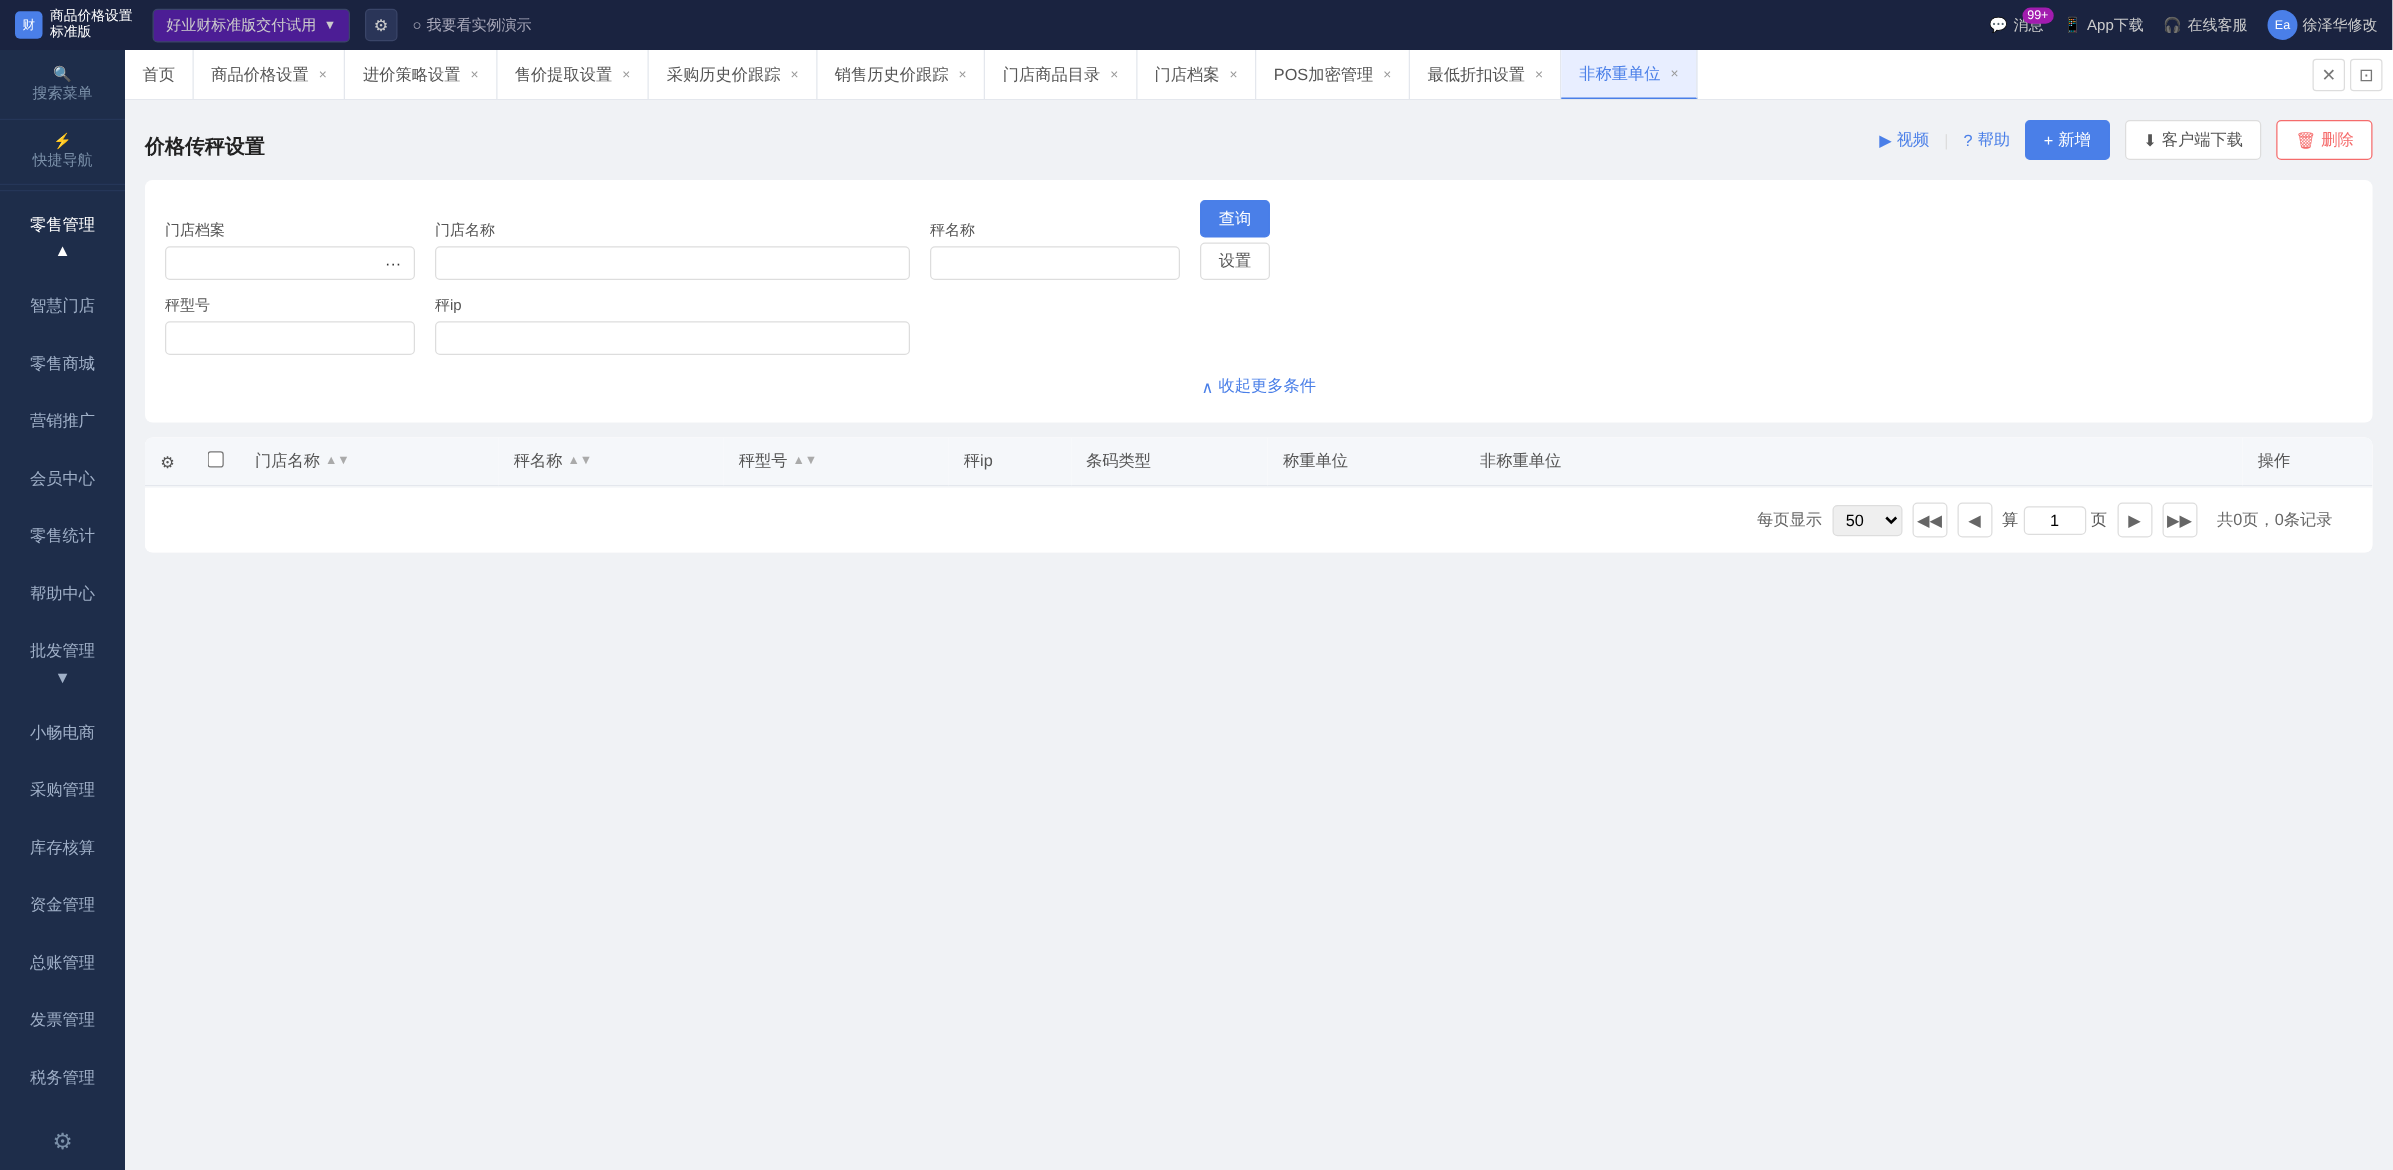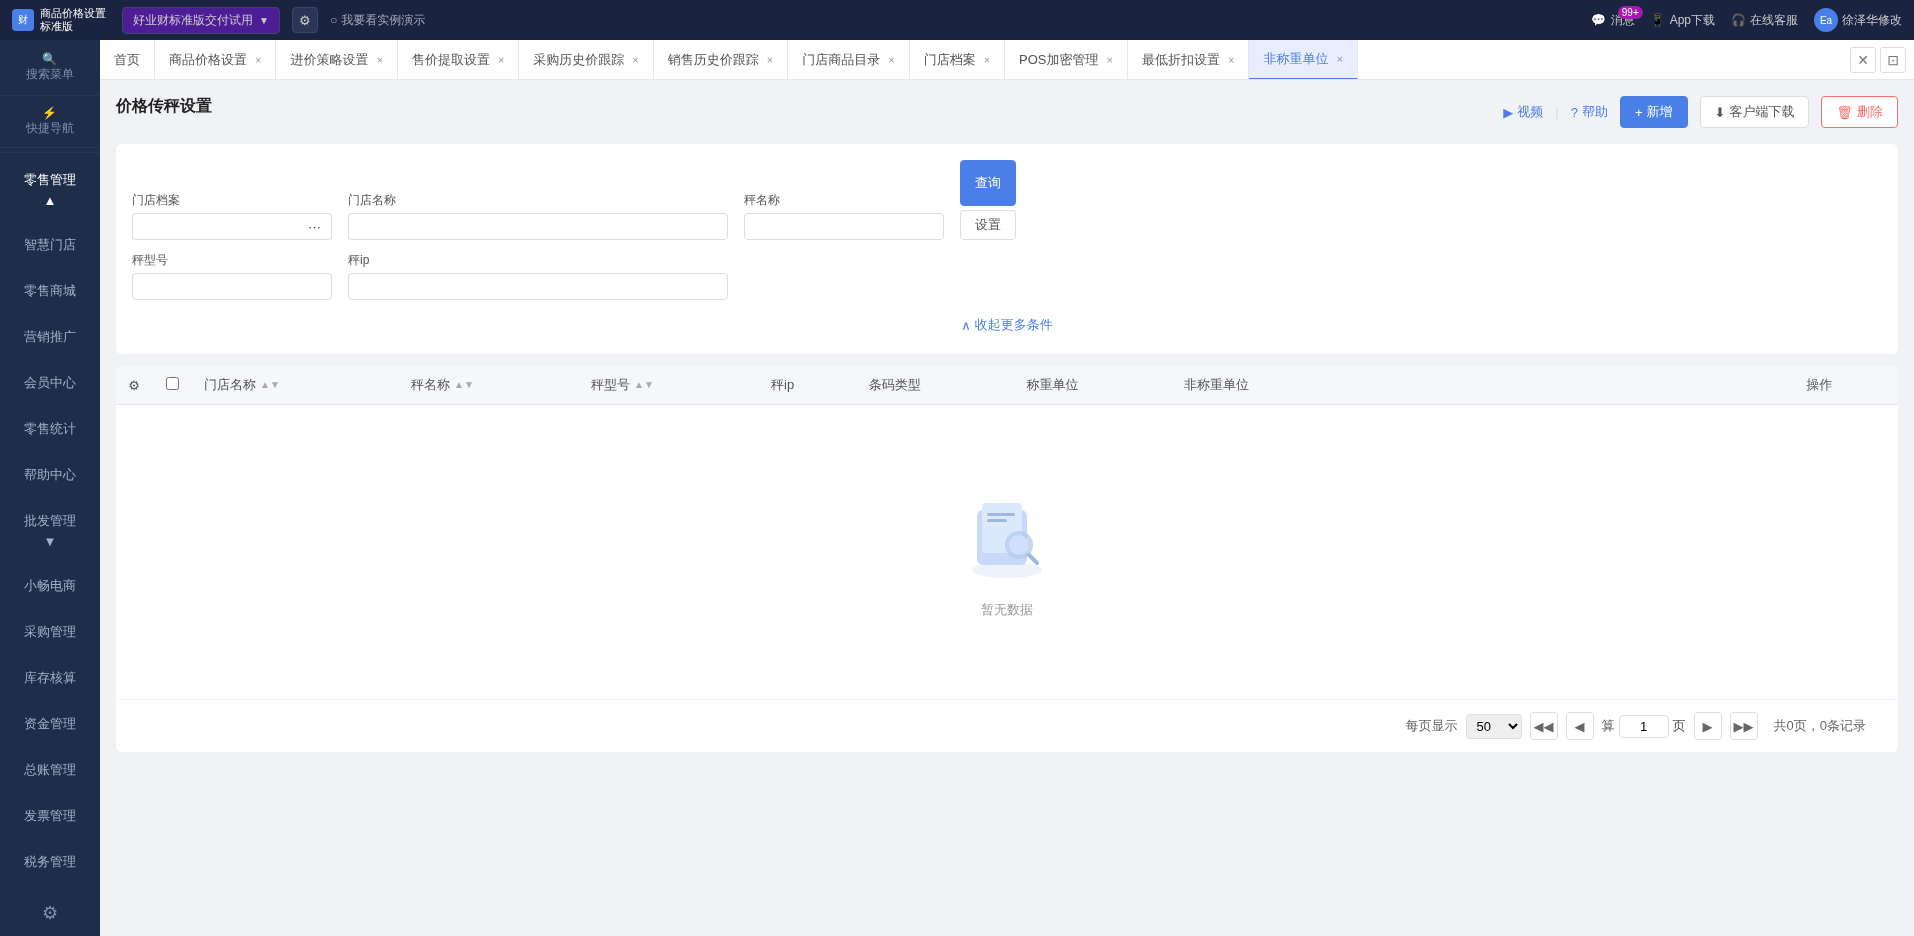--- a/index.html
+++ b/index.html
@@ -41,21 +41,21 @@
     .tab-bar { background: #fff; display: flex; align-items: center; height: 40px; border-bottom: 1px solid #e4e7ed; overflow-x: auto; flex-shrink: 0; }
     .tab-bar::-webkit-scrollbar { height: 0; }
     .tab { padding: 0 14px; height: 40px; display: flex; align-items: center; gap: 6px; font-size: 13px; color: #555; cursor: pointer; border-right: 1px solid #e4e7ed; white-space: nowrap; flex-shrink: 0; }
     .tab.active { background: #e8eeff; color: #4a7fe8; border-bottom: 2px solid #4a7fe8; }
     .tab .close-x { font-size: 11px; color: #999; margin-left: 2px; }
     .tab-end-btns { margin-left: auto; display: flex; align-items: center; padding: 0 8px; gap: 4px; flex-shrink: 0; }
     .tab-end-btn { width: 26px; height: 26px; display: flex; align-items: center; justify-content: center; cursor: pointer; color: #777; font-size: 14px; border: 1px solid #ddd; border-radius: 3px; background: #fff; }
 
     
     .page-content { flex: 1; overflow-y: auto; padding: 16px; }
-    .page-header { display: flex; align-items: flex-start; justify-content: space-between; margin-bottom: 16px; }
+    .page-header { display: flex; align-items: flex-end; justify-content: space-between; margin-bottom: 16px; }
     .page-title { font-size: 16px; font-weight: 600; color: #222; }
     .page-actions { display: flex; align-items: center; gap: 12px; }
     .action-link { color: #4a7fe8; font-size: 13px; cursor: pointer; display: flex; align-items: center; gap: 4px; }
     .divider-v { color: #ddd; }
     .btn { padding: 6px 14px; border-radius: 4px; font-size: 13px; cursor: pointer; border: 1px solid transparent; display: flex; align-items: center; gap: 4px; }
     .btn-primary { background: #4a7fe8; color: #fff; border-color: #4a7fe8; }
     .btn-default { background: #fff; color: #555; border-color: #ddd; }
     .btn-danger { background: #fff; color: #f56c6c; border-color: #f56c6c; }
 
     
@@ -298,21 +298,21 @@
           </div>
           <div class="filter-item">
             <label class="filter-label">门店名称</label>
             <input class="filter-input filter-input-wide" type="text" style="">
           </div>
           <div class="filter-item">
             <label class="filter-label">秤名称</label>
             <input class="filter-input" type="text" style="">
           </div>
           <div style="display:flex;flex-direction:column;gap:4px;justify-content:flex-end">
-            <button class="btn btn-primary" style="height:46px;">
+            <button class="btn btn-primary" style="height:30px;">
               <span>查询</span>
             </button>
             <button class="btn btn-default" style="height:30px;">
               <span>设置</span>
             </button>
           </div>
         </div>
         <div class="filter-row filter-row-second">
           <div class="filter-item">
             <label class="filter-label">秤型号</label>
@@ -375,35 +375,20 @@
                 <th>
                   <span>操作</span>
                 </th>
               </tr>
             </thead>
             <tbody id="table-body">
             </tbody>
           </table>
         </div>
 
-        <div class="empty-state">
-          <div class="empty-icon">
-            <svg width="100" height="100" viewBox="0 0 100 100">
-              <ellipse cx="50" cy="85" rx="35" ry="8" fill="#dde5f8" opacity="0.5"></ellipse>
-              <rect x="20" y="25" width="50" height="55" rx="6" fill="#c8d8f8"></rect>
-              <rect x="25" y="18" width="40" height="50" rx="4" fill="#dce8fc"></rect>
-              <circle cx="62" cy="60" r="14" fill="#b8ccf0" opacity="0.8"></circle>
-              <circle cx="62" cy="60" r="10" fill="#d0e0fa"></circle>
-              <line x1="72" y1="70" x2="80" y2="78" stroke="#a0b8e0" stroke-width="4" stroke-linecap="round"></line>
-              <rect x="30" y="28" width="28" height="3" rx="1.5" fill="#a0b8e0"></rect>
-              <rect x="30" y="34" width="20" height="3" rx="1.5" fill="#a0b8e0"></rect>
-            </svg>
-          </div>
-          <div class="empty-text">暂无数据</div>
-        </div>
 
         <div class="pagination">
           <span class="page-size-label">每页显示</span>
           <select class="page-size-select">
             <option>50</option>
             <option>10</option>
             <option>20</option>
             <option>100</option>
           </select>
           <button class="page-btn">◀◀</button>

